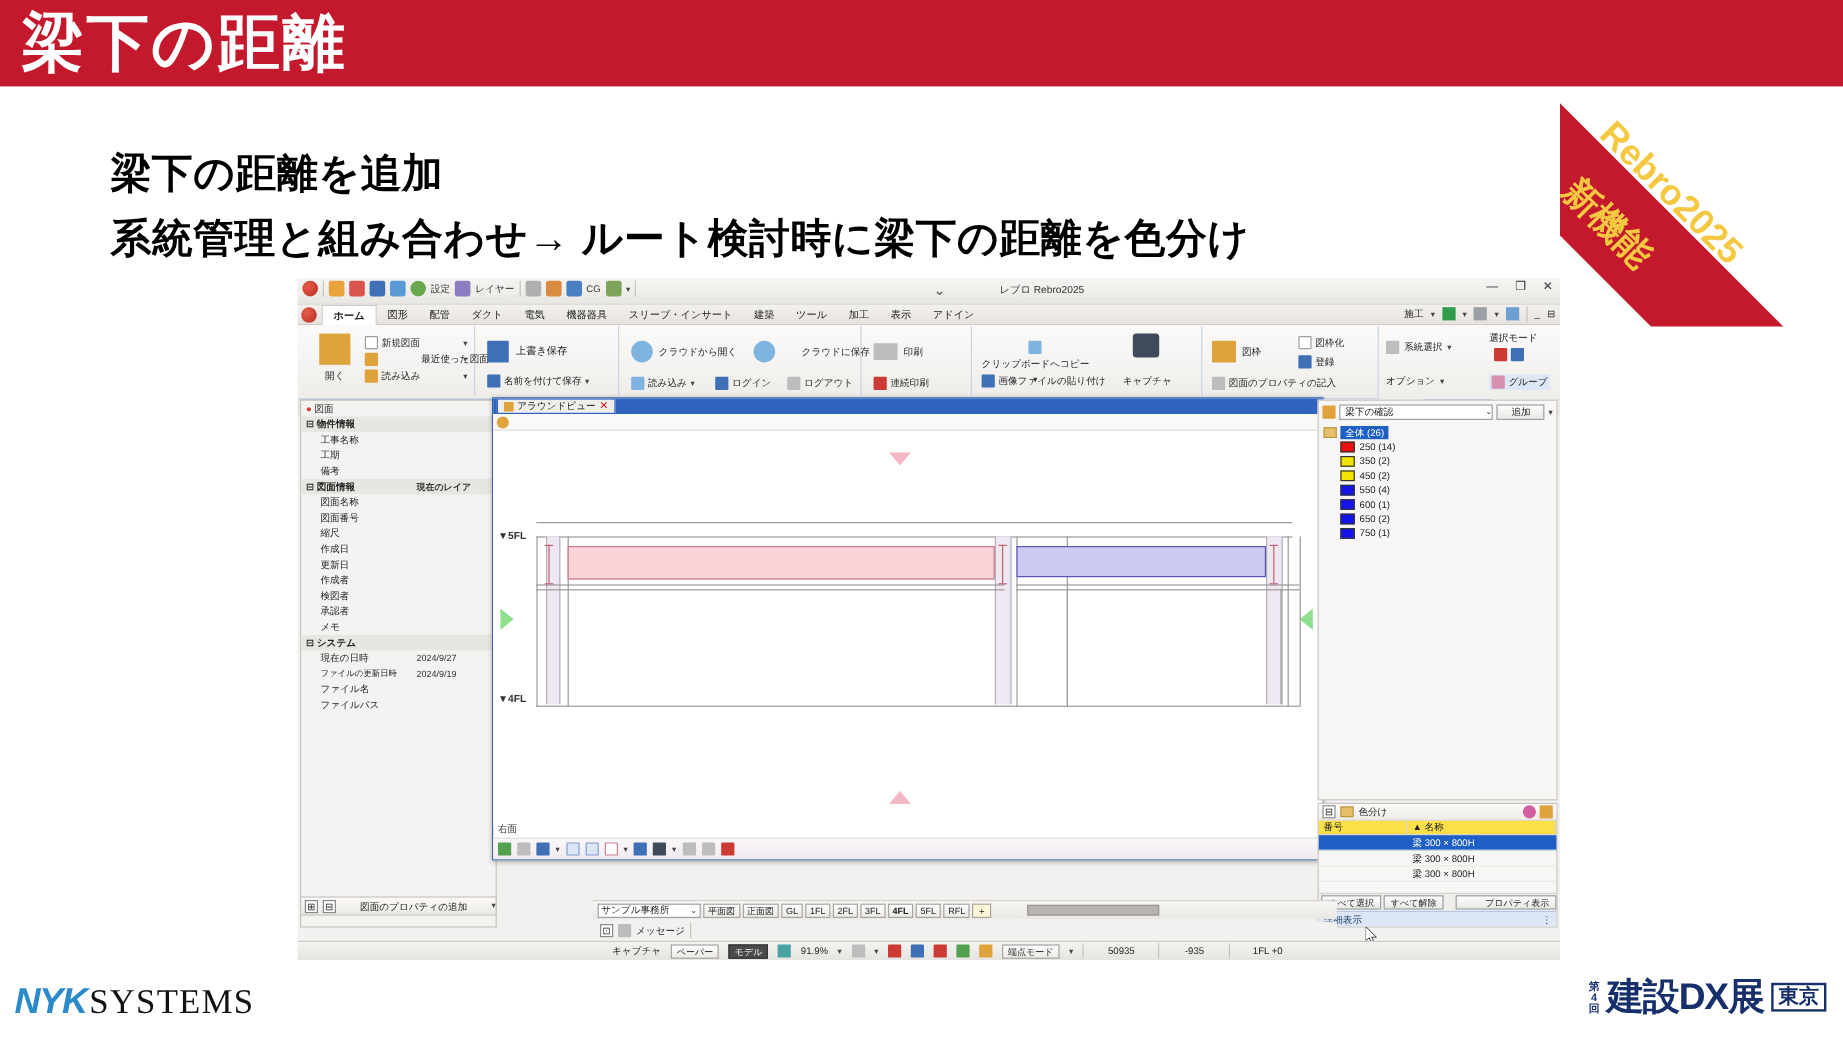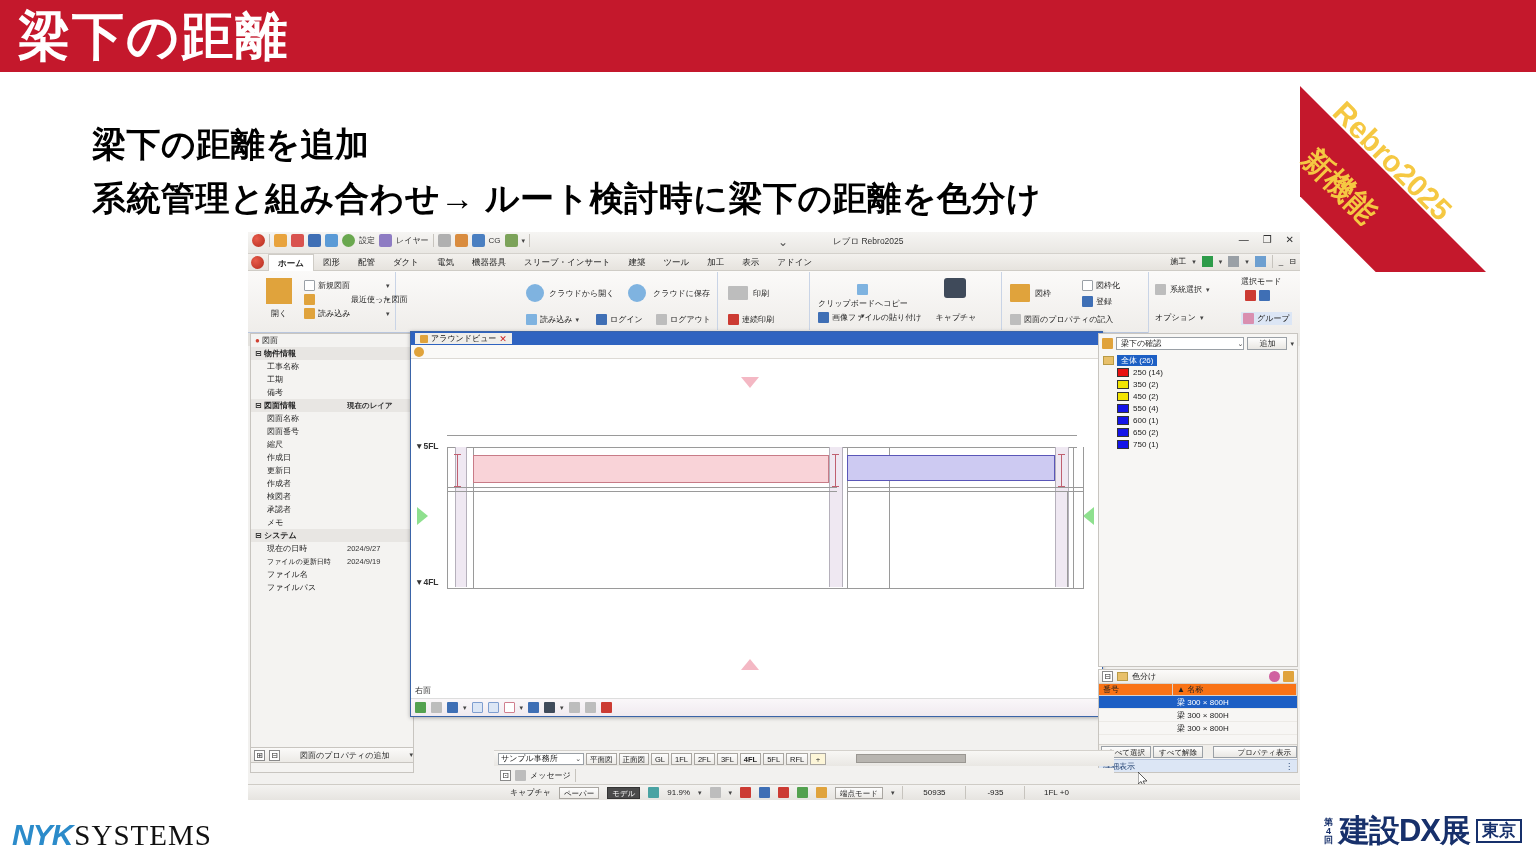--- a/index.html
+++ b/index.html
@@ -168,21 +168,21 @@
   .tree-root .sel-lbl{ background:#1d5fc4; color:#fff; padding:0 4px; }
   .tree-item{ display:flex; align-items:center; gap:4px; font-size:8px; padding-left:14px; height:12px; }
   .sw{ width:12px; height:9px; border:1px solid #333; display:inline-block; }
   .folder-ic{ width:11px; height:9px; background:#e8c06a; border:1px solid #b99a45; }
 
   
   .cl-panel{ position:absolute; right:2px; top:437px; width:200px; height:104px;
              background:#f7f6f4; border:1px solid #c8c5c0; }
   .cl-head{ height:14px; display:flex; align-items:center; gap:4px; padding-left:3px;
             background:linear-gradient(#fcfbfa,#eeece8); border-bottom:1px solid #d6d3ce; font-size:8px; }
-  .cl-cols{ height:12px; display:flex; font-size:8px; background:#f97316; border-bottom:1px solid #d6d3ce; }
+  .cl-cols{ height:12px; display:flex; font-size:8px; background:#fde047; border-bottom:1px solid #d6d3ce; }
   .cl-col{ line-height:12px; padding-left:4px; border-right:1px solid #d6d3ce; }
   .cl-col.c1{ width:74px; } .cl-col.c2{ flex:1; }
   .cl-row{ height:13px; display:flex; font-size:8px; border-bottom:1px solid #eceae6; }
   .cl-row.sel{ background:#1d5fc4; color:#fff; }
   .cl-cell{ line-height:13px; padding-left:4px; }
   .cl-cell.c1{ width:74px; } .cl-cell.c2{ flex:1; }
   .cl-foot{ position:absolute; left:0; bottom:14px; width:198px; height:14px; display:flex;
             gap:2px; align-items:center; background:#f0eeea; border-top:1px solid #d6d3ce; padding-left:2px; }
   .cl-fbtn{ height:12px; background:linear-gradient(#fdfdfd,#e9e7e3); border:1px solid #9aa0a6;
             font-size:7.5px; line-height:11px; padding:0 5px; }
@@ -327,27 +327,38 @@
         <span>最近使った図面</span>
         <span class="arrow-dn" style="position:absolute;left:82px;">▾</span>
       </div>
       <div class="mini-row" style="left:54px; top:36px;">
         <span class="mini-sq c-gold"></span>
         <span>読み込み</span>
         <span class="arrow-dn" style="position:absolute;left:82px;">▾</span>
       </div>
     </div>
 
+    <div class="rgroup rg-save">
+      <div class="mini-row" style="left:8px; top:12px; gap:6px;">
+        <span class="mini-sq c-blue" style="width:18px;height:18px;"></span>
+        <span style="font-size:8.5px;">上書き保存</span>
+      </div>
+      <div class="mini-row" style="left:8px; top:40px;">
+        <span class="mini-sq c-blue"></span>
+        <span>名前を付けて保存</span>
+        <span class="arrow-dn">▾</span>
+      </div>
+    </div>
 
     <div class="rgroup rg-cloud">
       <div class="mini-row" style="left:8px; top:12px; gap:5px;">
         <span class="mini-sq c-ltblue" style="width:18px;height:18px;border-radius:50%;"></span>
         <span>クラウドから開く</span>
       </div>
-      <div class="mini-row" style="left:110px; top:12px; gap:7px;">
+      <div class="mini-row" style="left:110px; top:12px; gap:22px;">
         <span class="mini-sq c-ltblue" style="width:18px;height:18px;border-radius:50%;"></span>
         <span>クラウドに保存</span>
       </div>
       <div class="mini-row" style="left:8px; top:42px;">
         <span class="mini-sq c-ltblue"></span>
         <span>読み込み</span>
         <span class="arrow-dn">▾</span>
       </div>
       <div class="mini-row" style="left:78px; top:42px;">
         <span class="mini-sq c-blue"></span>

